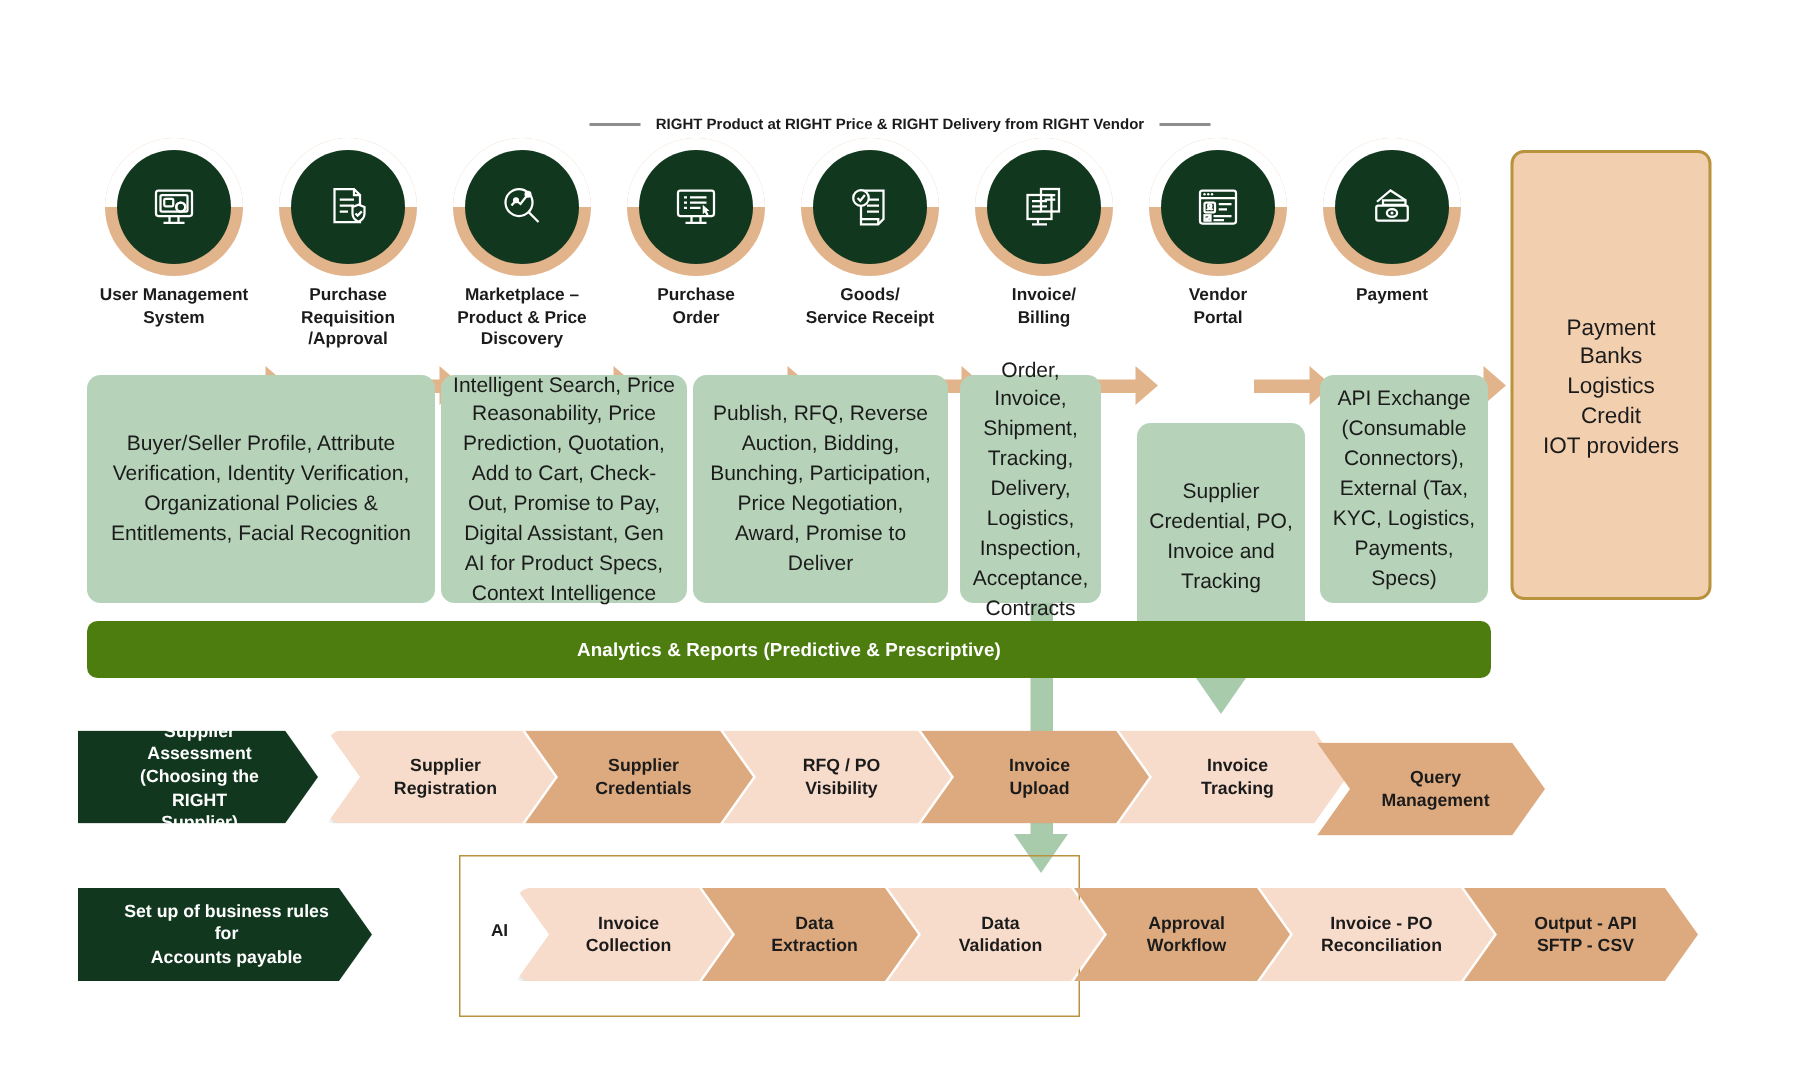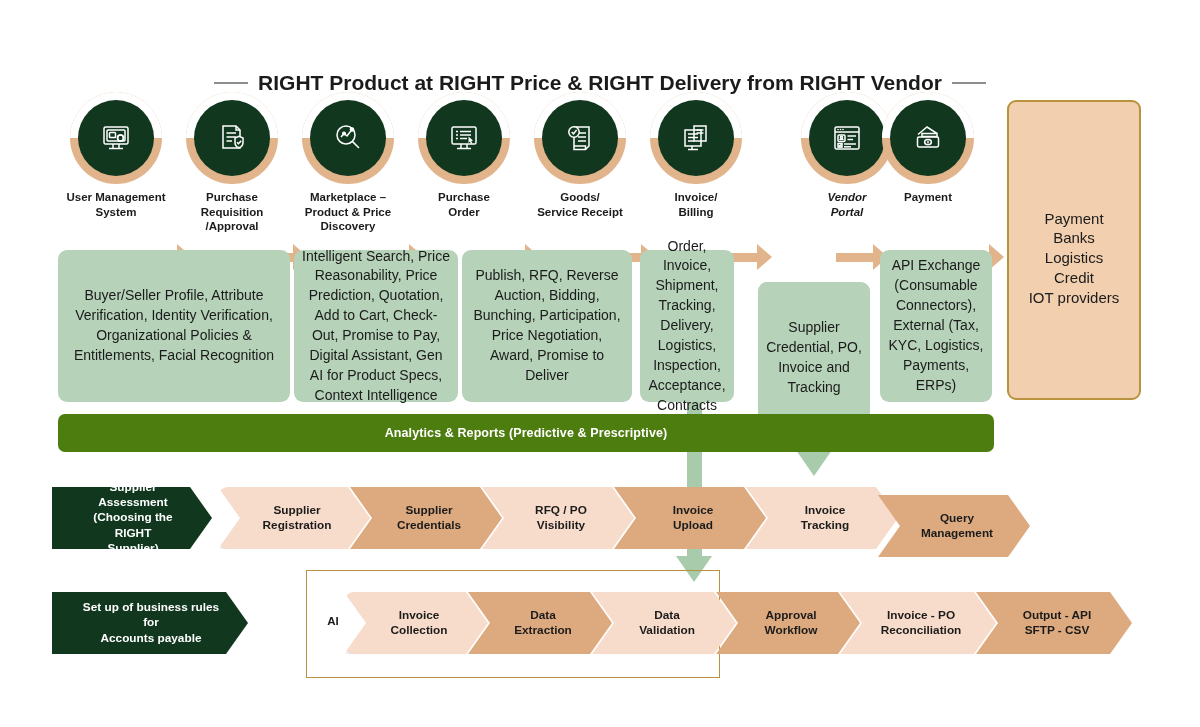--- a/index.html
+++ b/index.html
@@ -13,21 +13,21 @@
   }
   .stage{position:absolute;left:0;top:0;width:1200px;height:727px;}
 
   
   .banner{
     position:absolute;left:318px;top:72px;width:564px;height:22px;
     display:flex;align-items:center;justify-content:center;gap:10px;
   }
   .banner .rule{flex:0 0 34px;height:2px;background:#8d8d8d;}
   .banner .btxt{
-    font-size:21px;font-weight:bold;color:#1b1b1b;white-space:nowrap;
+    font-size:10px;font-weight:bold;color:#1b1b1b;white-space:nowrap;
   }
 
   
   .iconrow{position:absolute;left:0;top:100px;width:1000px;height:135px;}
   .step{position:absolute;top:0;width:116px;}
   .disc-wrap{position:relative;width:76px;height:76px;margin:0 auto;}
   .disc-ring{
     position:absolute;left:-8px;top:-8px;width:92px;height:92px;border-radius:50%;
     background:#e2b48c;
   }
@@ -241,21 +241,21 @@
             <line x1="17.5" y1="9" x2="24.5" y2="9"></line>
             <line x1="17.5" y1="12" x2="24.5" y2="12"></line>
             <line x1="13" y1="25" x2="13" y2="28"></line>
             <line x1="9" y1="28.5" x2="19" y2="28.5"></line>
           </svg>
         </div>
       </div>
       <div class="step-label">Invoice/<br>Billing</div>
     </div>
 
-    <div class="step" style="left:789px;font-style:italic;">
+    <div class="step" style="left:754px;">
       <div class="disc-wrap">
         <div class="disc-ring"></div>
         <div class="disc">
           <svg width="34" height="34" viewBox="0 0 34 34" fill="none" stroke="#fff" stroke-width="1.5">
             <rect x="5" y="6" width="24" height="22" rx="1.6"></rect>
             <line x1="5" y1="11" x2="29" y2="11"></line>
             <circle cx="8" cy="8.5" r=".8" fill="#fff" stroke="none"></circle>
             <circle cx="10.5" cy="8.5" r=".8" fill="#fff" stroke="none"></circle>
             <circle cx="13" cy="8.5" r=".8" fill="#fff" stroke="none"></circle>
             <rect x="8" y="14" width="7" height="6.5" rx="1"></rect>
@@ -331,21 +331,21 @@
   <div class="gbox" style="left:58px;top:250px;width:232px;height:152px;">Buyer/Seller Profile, Attribute Verification, Identity Verification, Organizational Policies &amp; Entitlements, Facial Recognition</div>
 
   <div class="gbox" style="left:294px;top:250px;width:164px;height:152px;">Intelligent Search, Price Reasonability, Price Prediction, Quotation, Add to Cart, Check-Out, Promise to Pay, Digital Assistant, Gen AI for Product Specs, Context Intelligence</div>
 
   <div class="gbox" style="left:462px;top:250px;width:170px;height:152px;">Publish, RFQ, Reverse Auction, Bidding, Bunching, Participation, Price Negotiation, Award, Promise to Deliver</div>
 
   <div class="gbox" style="left:640px;top:250px;width:94px;height:152px;">Order, Invoice, Shipment, Tracking, Delivery, Logistics, Inspection, Acceptance, Contracts</div>
 
   <div class="gbox" style="left:758px;top:250px;width:112px;height:152px;margin-top:32px;">Supplier Credential, PO, Invoice and Tracking</div>
 
-  <div class="gbox" style="left:880px;top:250px;width:112px;height:152px;">API Exchange (Consumable Connectors), External (Tax, KYC, Logistics, Payments, ERPs)</div>
+  <div class="gbox" style="left:880px;top:250px;width:112px;height:152px;">API Exchange (Consumable Connectors), External (Tax, KYC, Logistics, Payments, Specs)</div>
 
   <div class="integration">
     <div class="gap"></div>
     <div class="t2">Payment<br>Banks<br>Logistics<br>Credit<br>IOT providers</div>
   </div>
 
   <div class="analytics">
     <span>Analytics &amp; Reports (Predictive &amp; Prescriptive)</span>
   </div>
 

